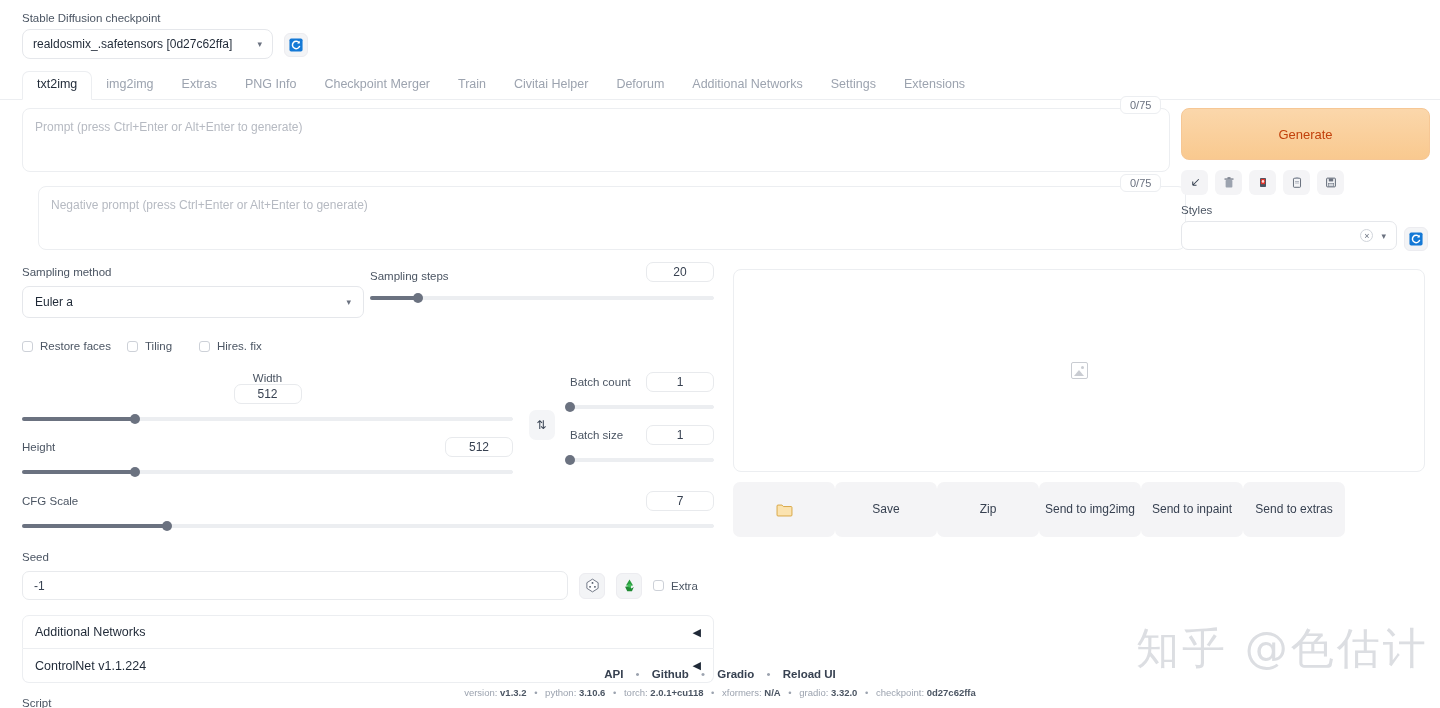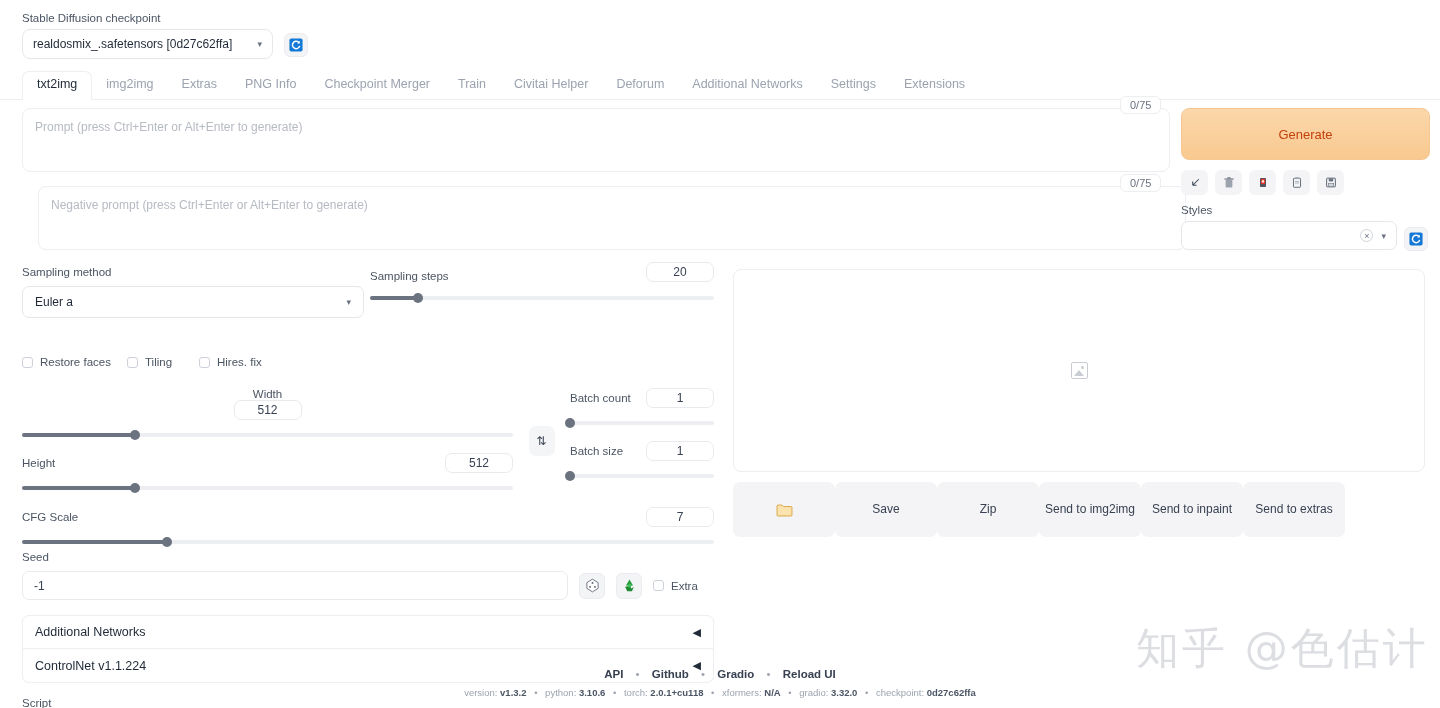--- a/index.html
+++ b/index.html
@@ -285,21 +285,21 @@
           <div class="num-box">20</div>
         </div>
         <div class="slider" style="margin-top:11px;width:344px;">
           <div class="track"></div>
           <div class="fill" id="steps-fill" style="width: 14%;"></div>
           <div class="thumb" id="steps-thumb" style="left: 14%;"></div>
         </div>
       </div>
     </div>
 
-    <div class="row" style="margin-top:38px;gap:0;">
+    <div class="row" style="margin-top:22px;gap:0;">
       <div class="cb-row" style="width:105px;">
         <span class="cb"></span>
         <span>Restore faces</span>
       </div>
       <div class="cb-row" style="width:72px;">
         <span class="cb"></span>
         <span>Tiling</span>
       </div>
       <div class="cb-row">
         <span class="cb"></span>
@@ -363,21 +363,21 @@
         <span class="lbl">CFG Scale</span>
         <div class="num-box">7</div>
       </div>
       <div class="slider" style="margin-top:10px;width:692px;">
         <div class="track"></div>
         <div class="fill" id="cfg-fill" style="width: 21%;"></div>
         <div class="thumb" id="cfg-thumb" style="left: 21%;"></div>
       </div>
     </div>
 
-    <div style="">
+    <div style="margin-top:16px;">
       <span class="lbl">Seed</span>
       <div style="display:flex;align-items:center;gap:11px;margin-top:6px;">
         <div class="seed-input" style="width:546px;">-1</div>
         <div class="icon-btn" style="width:26px;height:26px;">
           <svg width="15" height="15" viewBox="0 0 16 16">
             <path d="M8 1.2 14 5v6l-6 3.8L2 11V5z" fill="#fcfcfd" stroke="#6b7280" stroke-width="1"></path>
             <circle cx="8" cy="5.2" r="1" fill="#4b5563"></circle>
             <circle cx="5.4" cy="9.4" r="1" fill="#4b5563"></circle>
             <circle cx="10.6" cy="9.4" r="1" fill="#4b5563"></circle>
           </svg>

